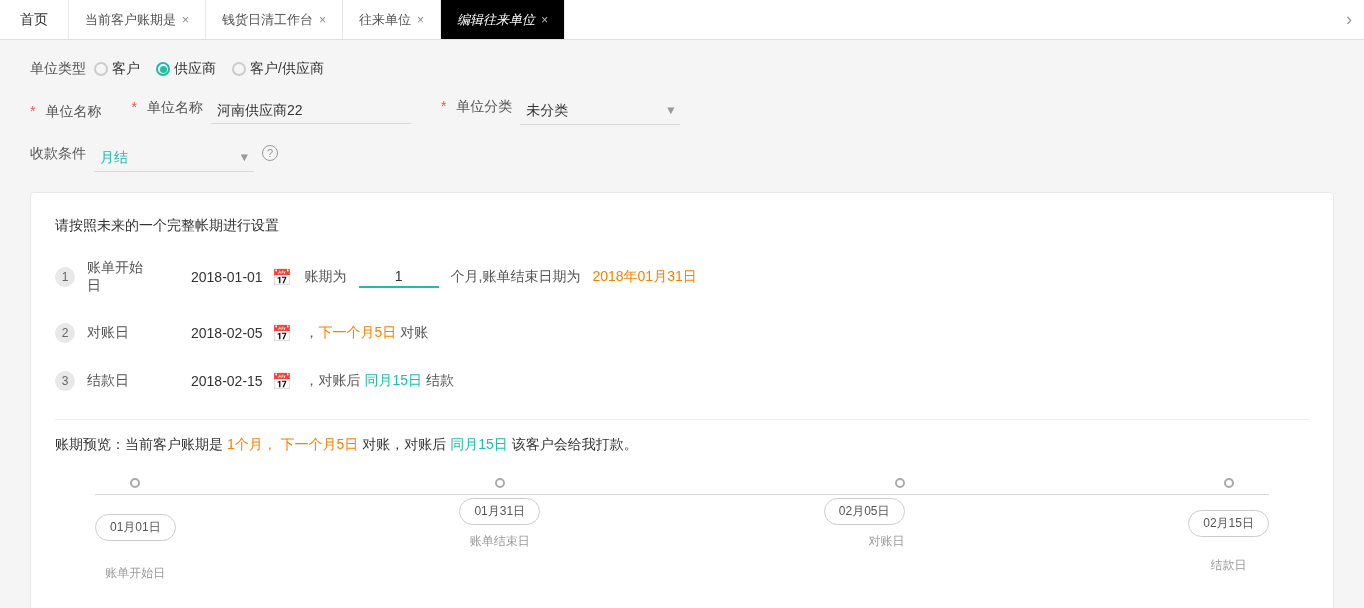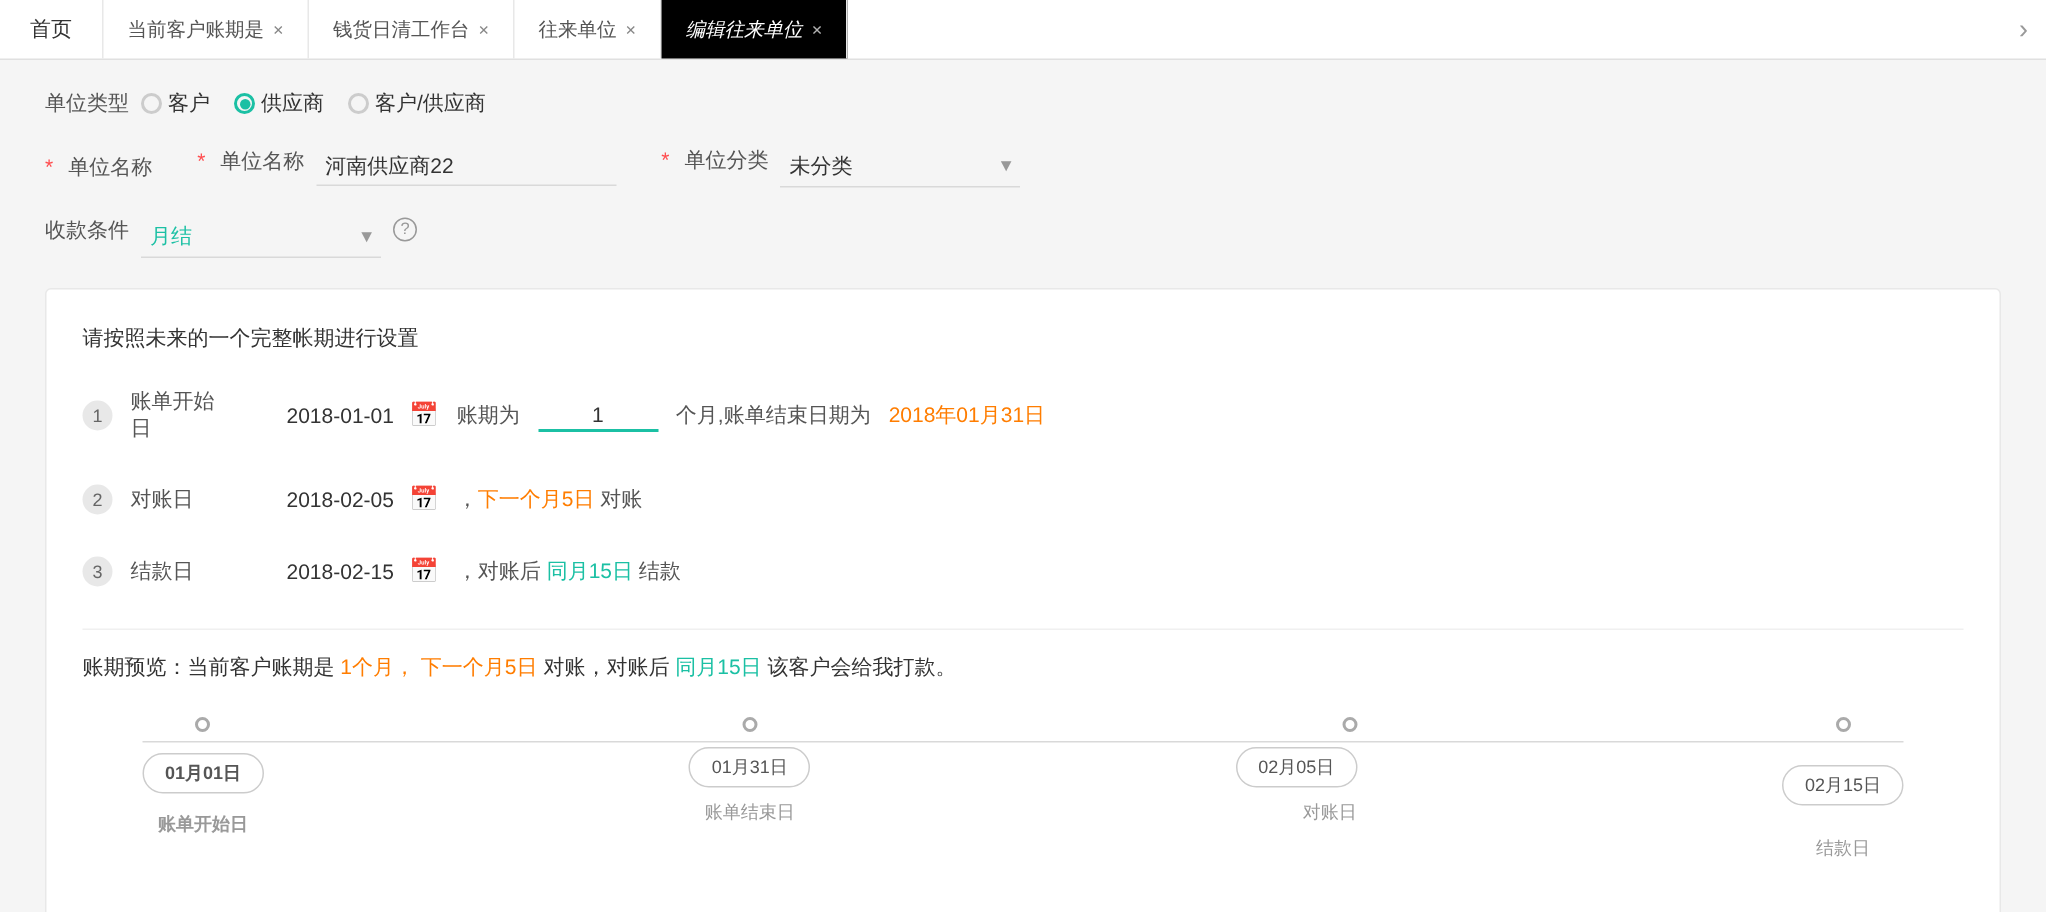--- a/index.html
+++ b/index.html
@@ -393,21 +393,21 @@
         <span class="highlight-teal">同月15日</span>
         <span> 该客户会给我打款。</span>
       </div>
 
       <div style="position:relative; padding: 0 40px;">
 
         <div style="position:absolute; top: 16px; left: 40px; right: 40px; height:1px; background:#d9d9d9;"></div>
 
         <div style="display:flex; justify-content:space-between; position:relative; z-index:1;">
 
-          <div style="display:flex;flex-direction:column;align-items:center;gap:8px;font-weight:bold;">
+          <div style="display:flex;flex-direction:column;align-items:center;gap:20px;">
             <div style="width:10px;height:10px;border-radius:50%;background:#fff;border:2px solid #aaa;"></div>
             <div style="border:1px solid #ccc;border-radius:20px;padding:4px 14px;font-size:12px;color:#555;background:#fff;white-space:nowrap;margin-top:6px;">01月01日</div>
             <div style="font-size:12px;color:#999;margin-top:4px;">账单开始日</div>
           </div>
 
           <div style="display:flex;flex-direction:column;align-items:center;gap:4px;text-align:right;">
             <div style="width:10px;height:10px;border-radius:50%;background:#fff;border:2px solid #aaa;"></div>
             <div style="border:1px solid #ccc;border-radius:20px;padding:4px 14px;font-size:12px;color:#555;background:#fff;white-space:nowrap;margin-top:6px;">01月31日</div>
             <div style="font-size:12px;color:#999;margin-top:4px;">账单结束日</div>
           </div>

